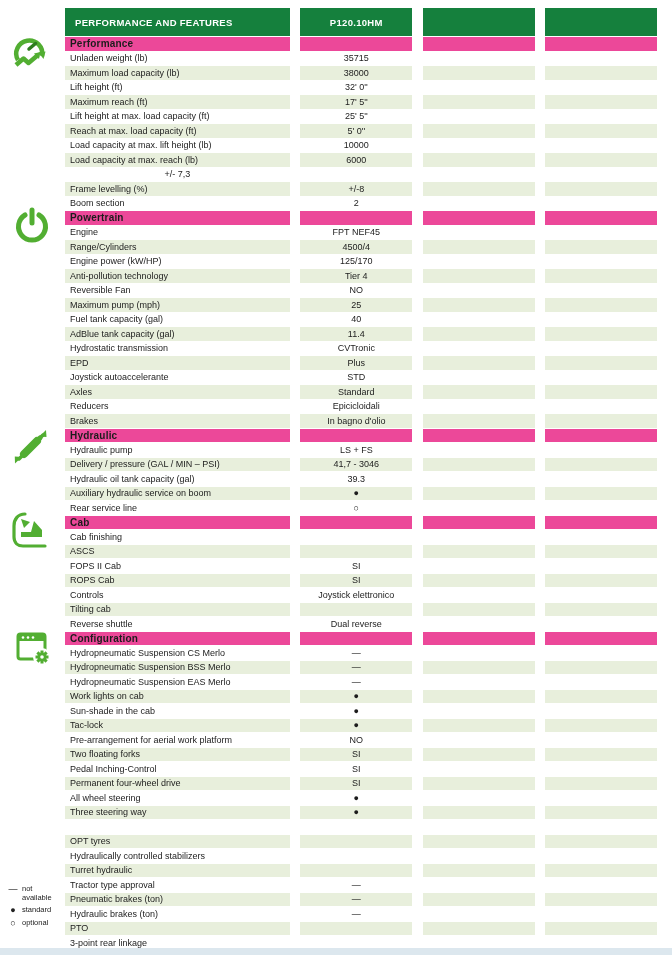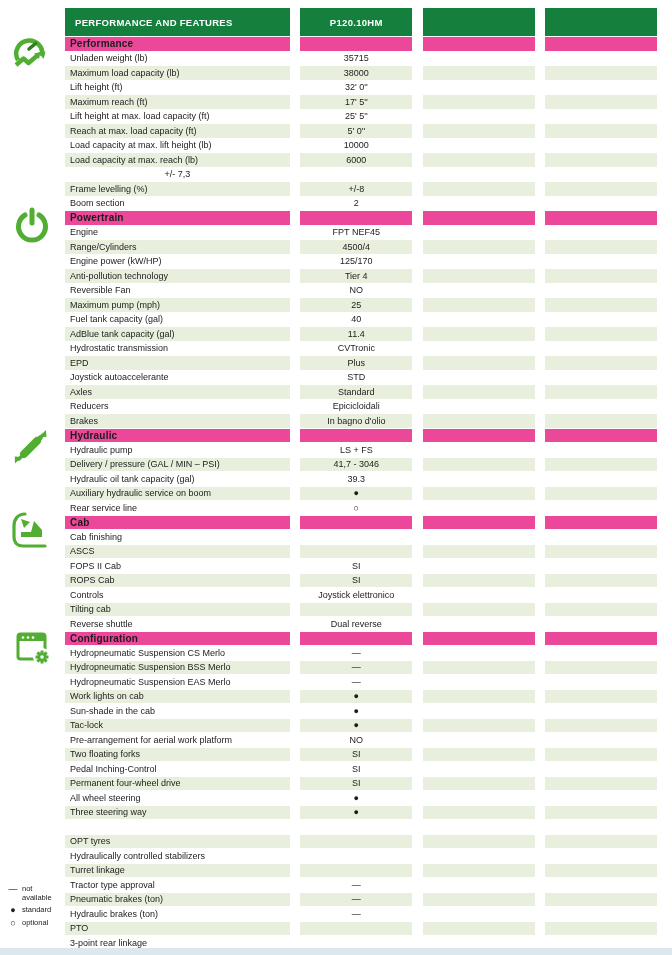--- a/index.html
+++ b/index.html
@@ -431,21 +431,21 @@
           <div class="cell"></div>
           <div class="cell"></div>
         </div>
         <div class="row data-row">
           <div class="cell label">Hydraulically controlled stabilizers</div>
           <div class="cell value"></div>
           <div class="cell"></div>
           <div class="cell"></div>
         </div>
         <div class="row data-row shaded">
-          <div class="cell label">Turret linkage</div>
+          <div class="cell label">Turret hydraulic</div>
           <div class="cell value"></div>
           <div class="cell"></div>
           <div class="cell"></div>
         </div>
         <div class="row data-row">
           <div class="cell label">Tractor type approval</div>
           <div class="cell value">—</div>
           <div class="cell"></div>
           <div class="cell"></div>
         </div>

